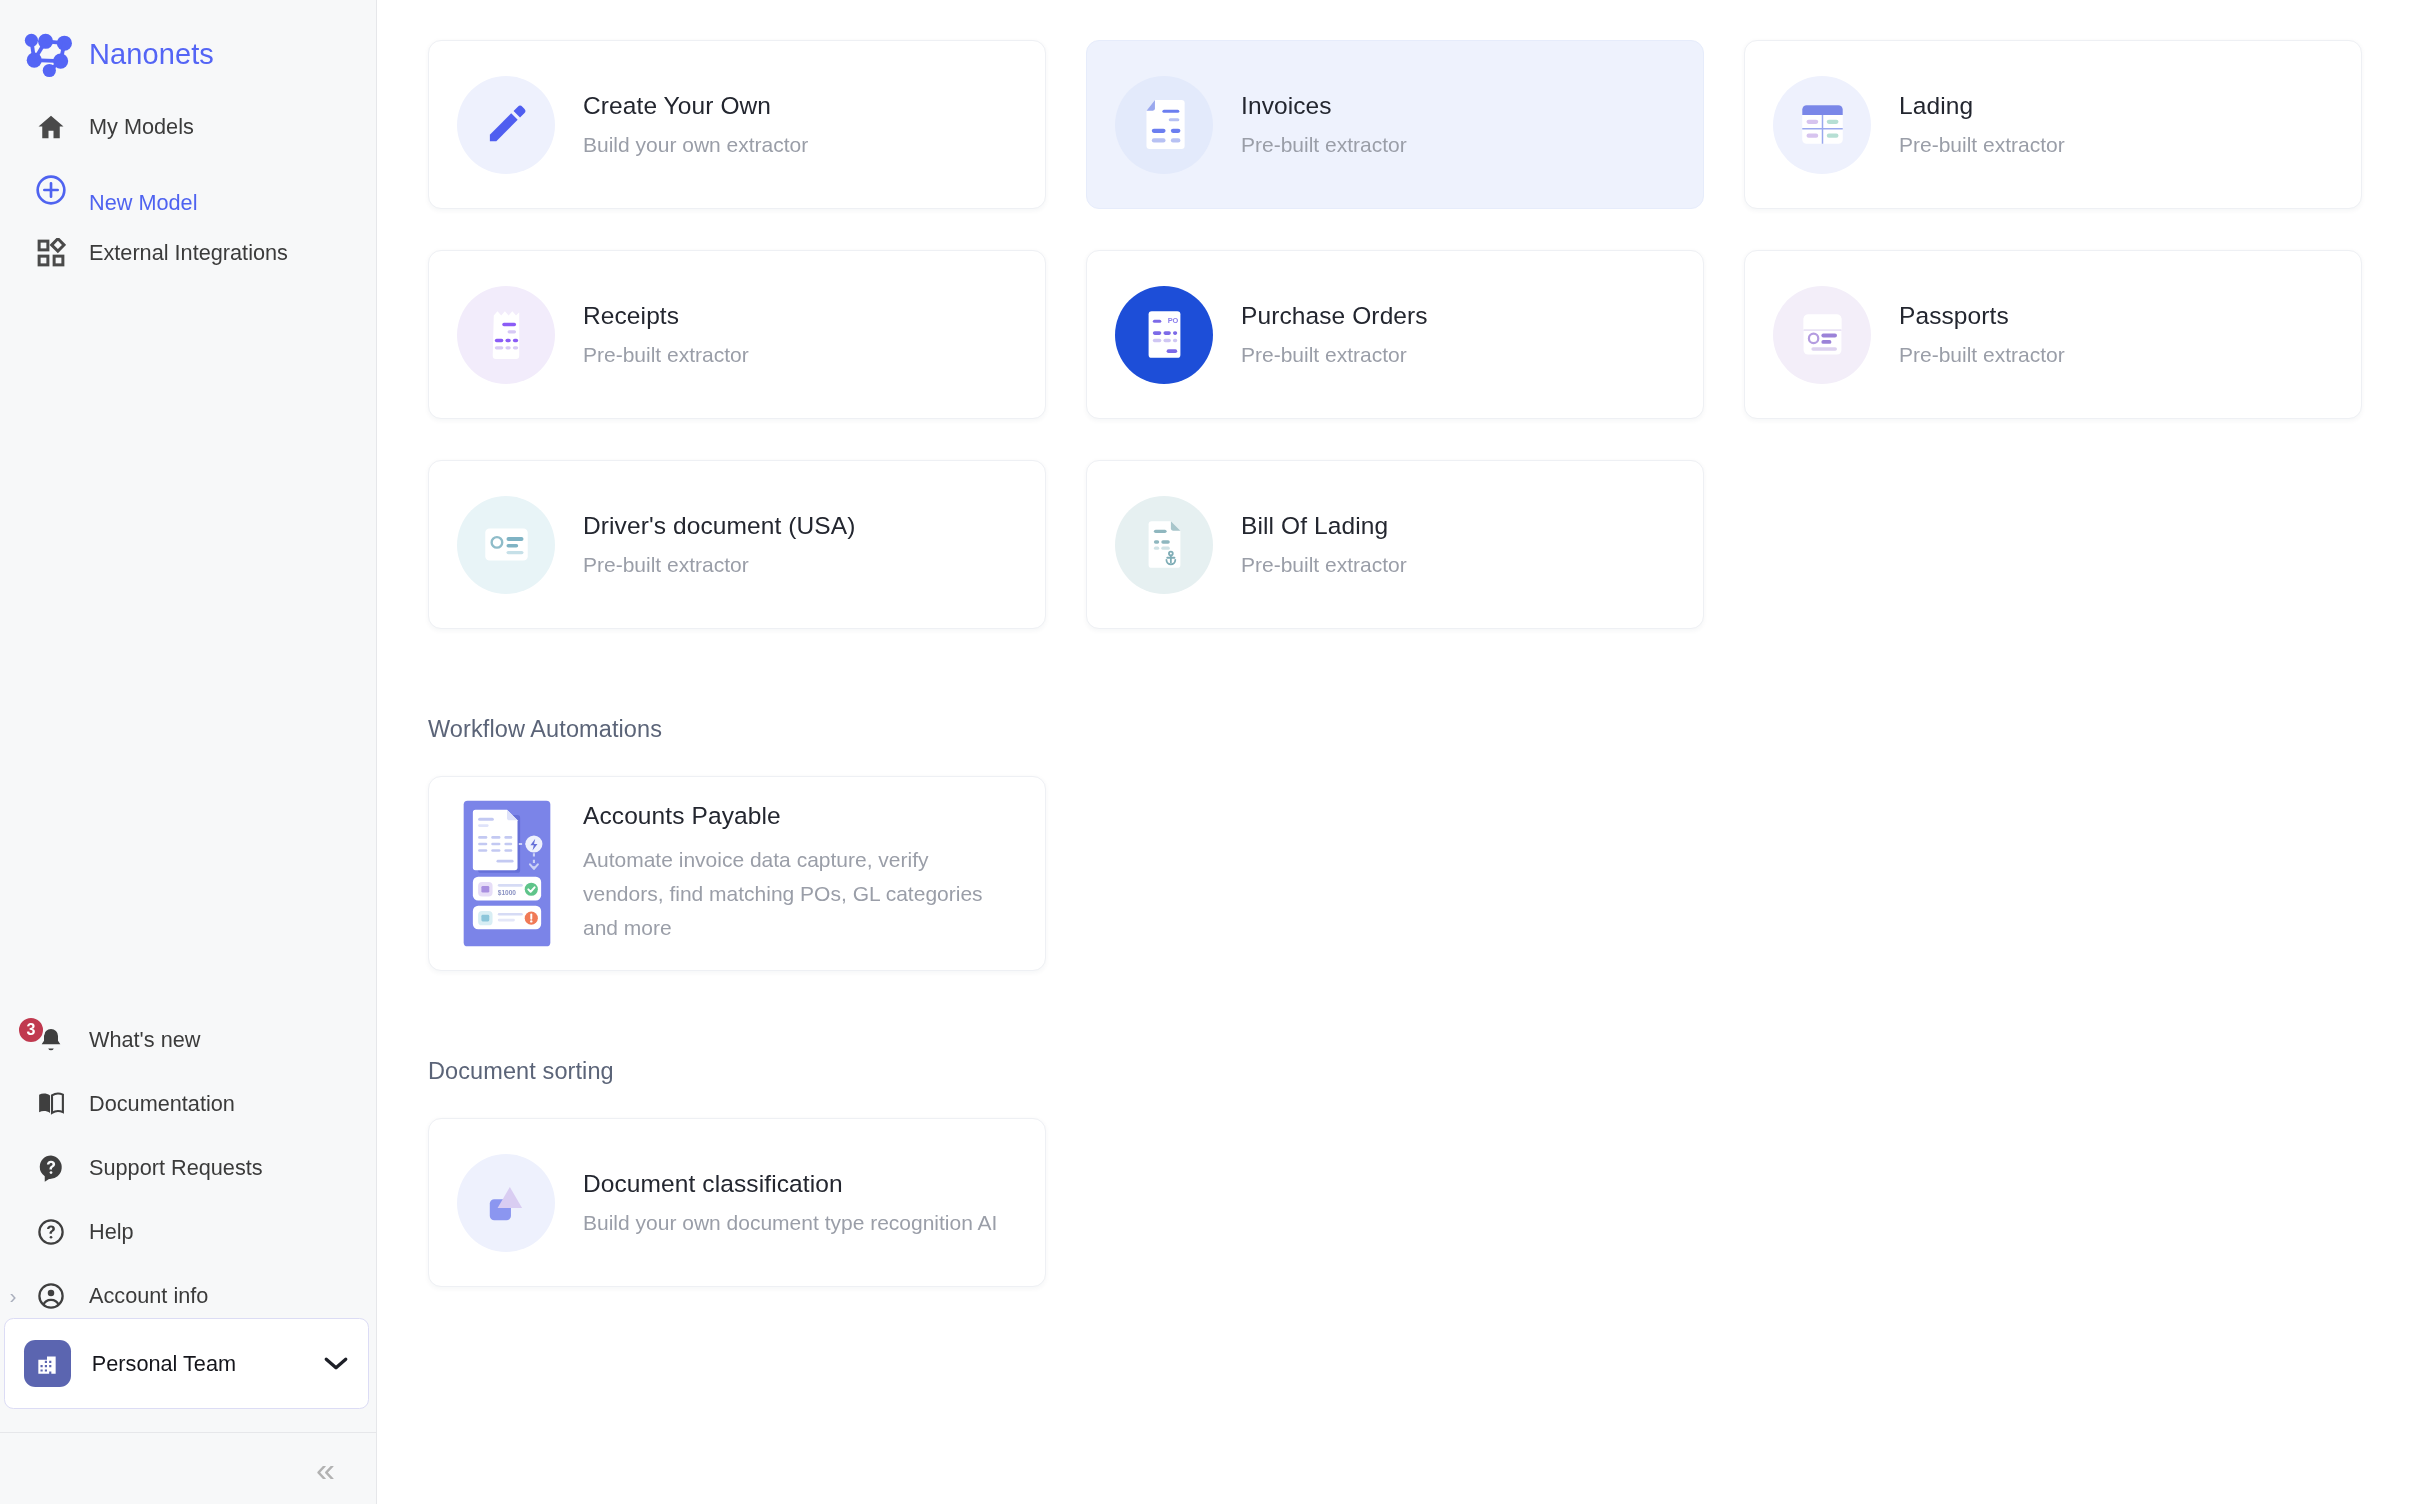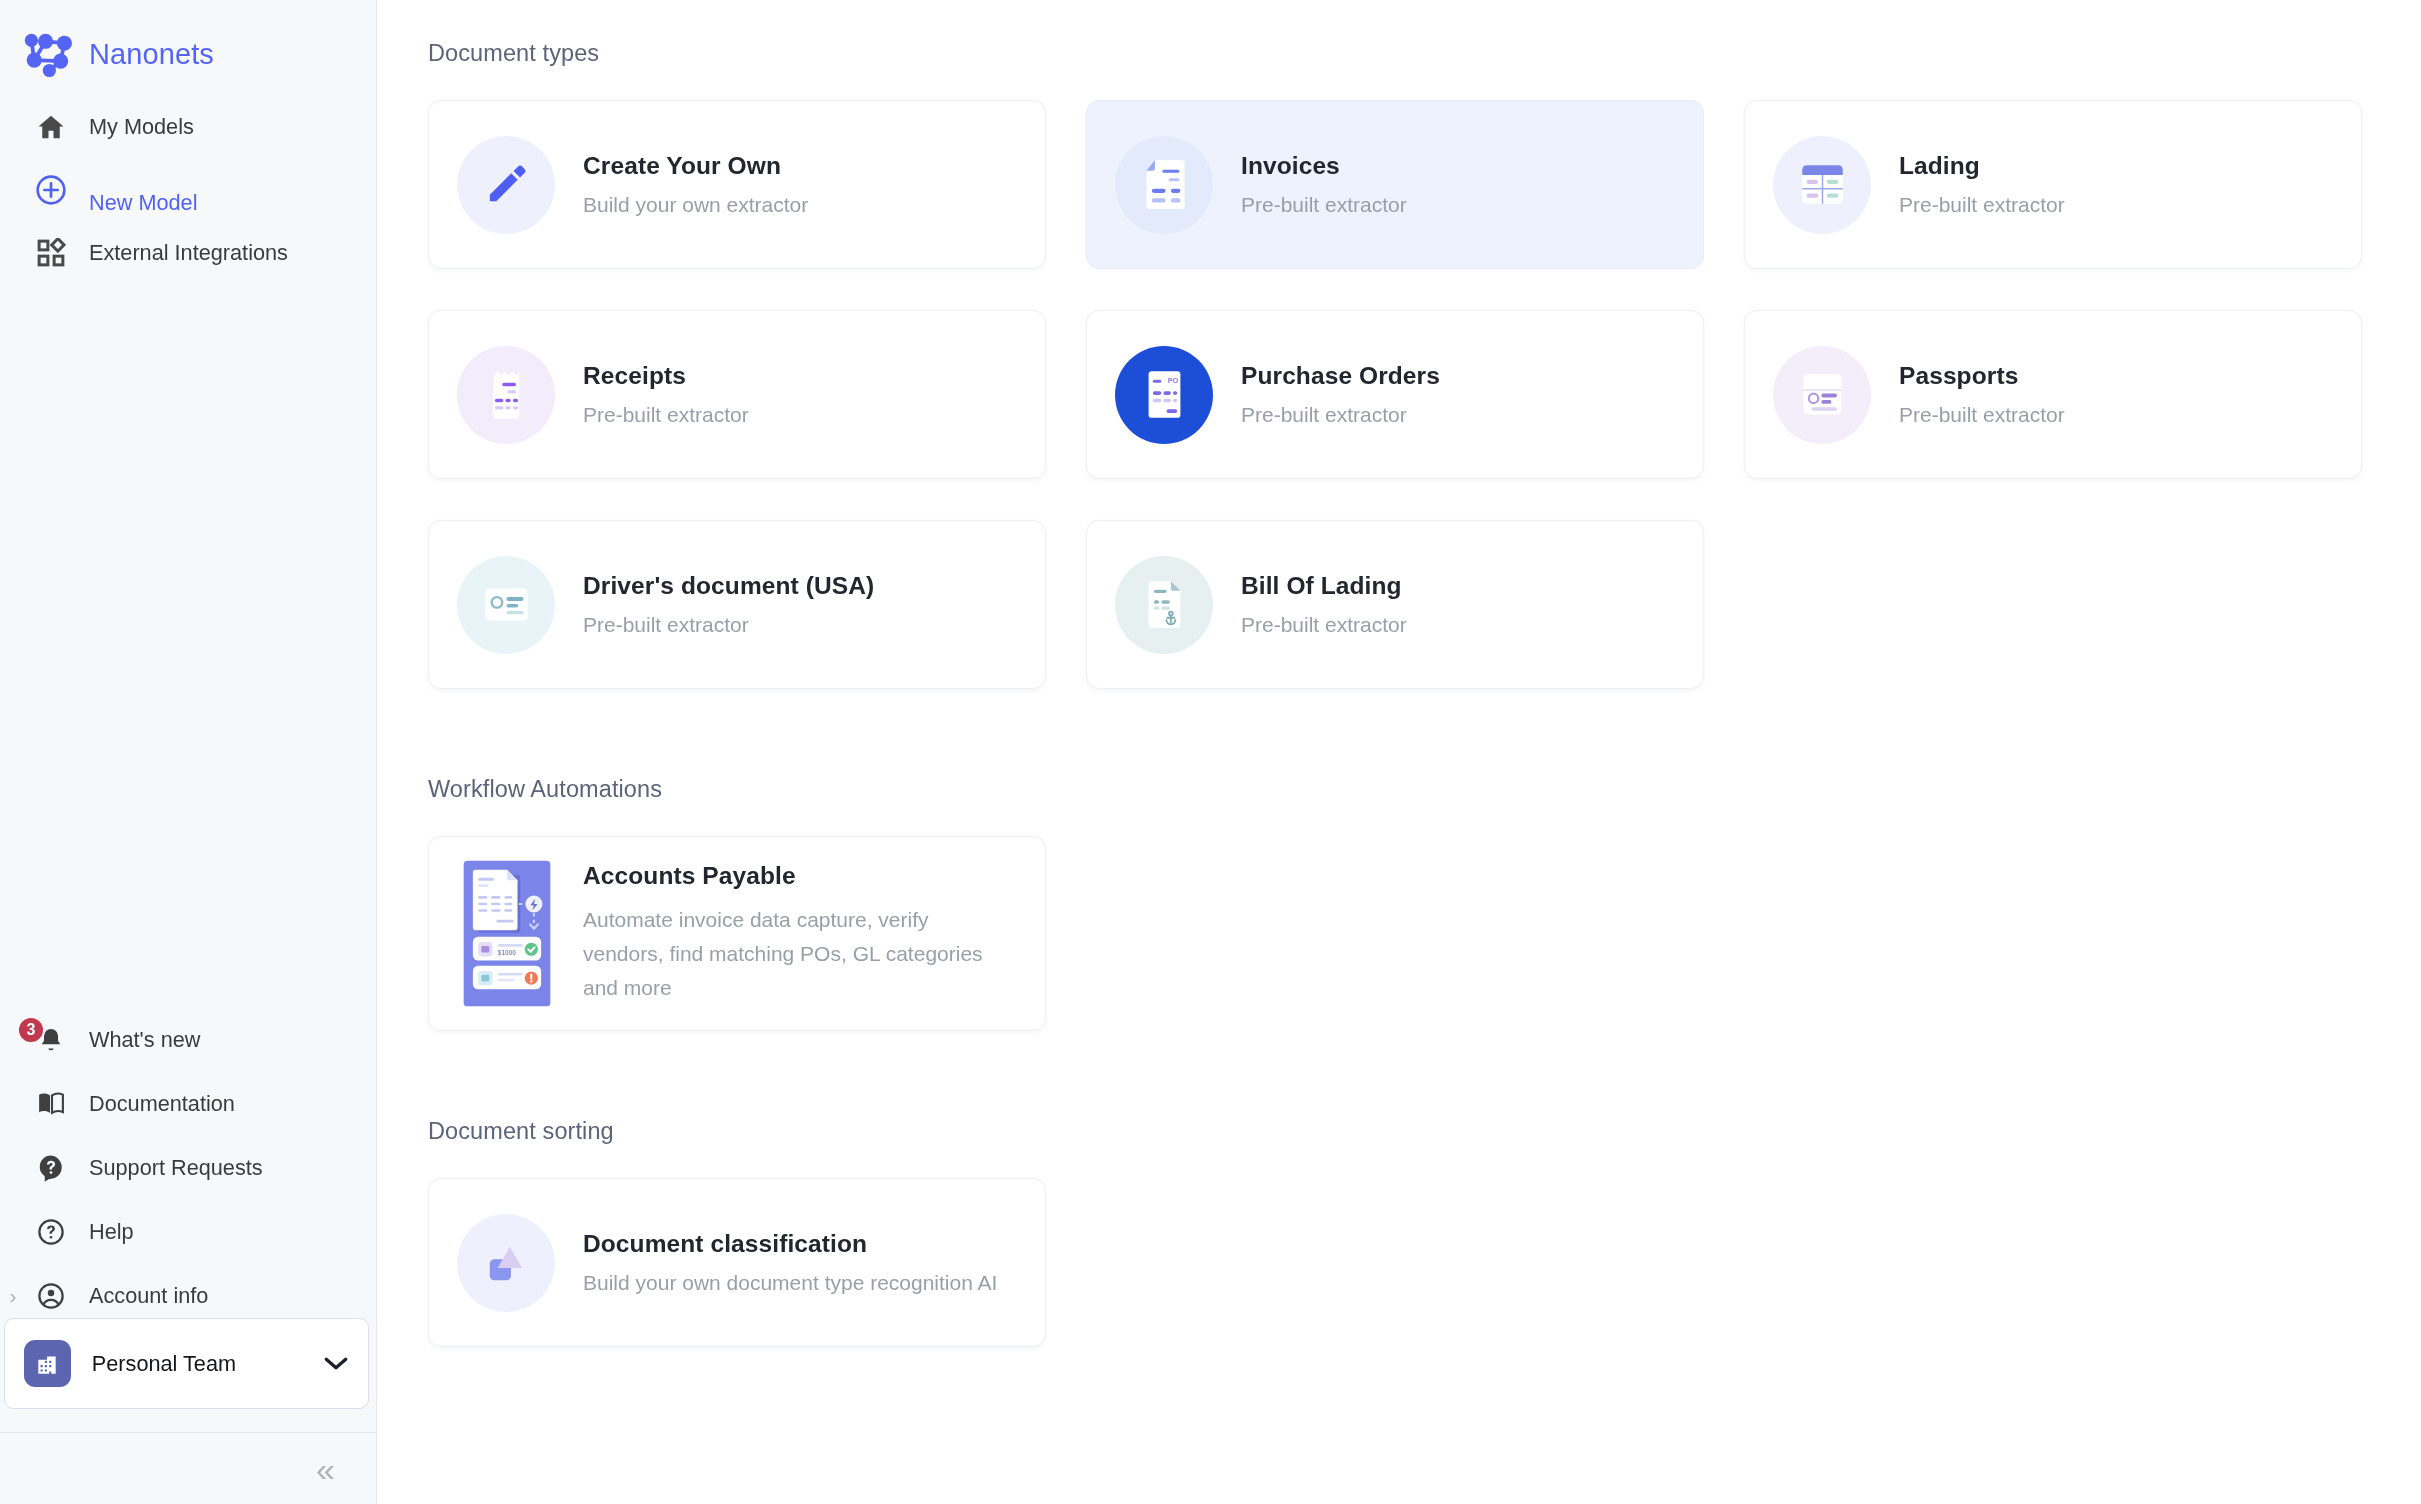--- a/index.html
+++ b/index.html
@@ -82,21 +82,21 @@
     display: flex; align-items: center; gap: 28px;
     padding: 0 32px 0 28px;
     cursor: pointer;
   }
   .card.highlight { background: #eef2fd; border-color: #e6ecfb; box-shadow: none; }
   .card-icon-wrap {
     width: 98px; height: 98px; border-radius: 49px;
     display: flex; align-items: center; justify-content: center; flex: 0 0 98px;
   }
   .card-text { display: flex; flex-direction: column; gap: 13px; }
-  .card-title { font-size: 24.5px; color: #23262f; font-weight: 700; letter-spacing: 0.1px; }
+  .card-title { font-size: 24.5px; color: #23262f; font-weight: 400; letter-spacing: 0.1px; }
   .card-sub { font-size: 21px; color: #9a9ea8; font-weight: 400; }
 
   .wide-card {
     width: 618px; height: 195px; padding: 0 32px 0 32px; gap: 30px; align-items: center;
   }
   .ap-art { width: 92px; height: 151px; flex: 0 0 92px; position: relative; }
   .card-desc { font-size: 21px; color: #9a9ea8; line-height: 1.62; max-width: 405px; }
 
   .gap-lg { height: 87px; }
 
@@ -241,21 +241,20 @@
 
     <div class="sidebar-footer">
       <span class="collapse-btn">«</span>
     </div>
 
   </aside>
 
   <main class="main">
 
     <section class="section">
-      <h2 class="section-title">Document types</h2>
       <div class="grid">
 
         <div class="card">
           <span class="card-icon-wrap" style="background:#eef1fd">
             <svg width="47" height="47" viewBox="0 0 24 24" fill="#4f5ef0">
               <path d="M3.5 17.2 L14.4 6.3 l3.3 3.3 L6.8 20.5 H3.5 z"></path>
               <path d="M15.6 5.1 L17.8 2.9 a1.6 1.6 0 0 1 2.3 0 l1 1 a1.6 1.6 0 0 1 0 2.3 L18.9 8.4 z"></path>
             </svg>
           </span>
           <span class="card-text">

